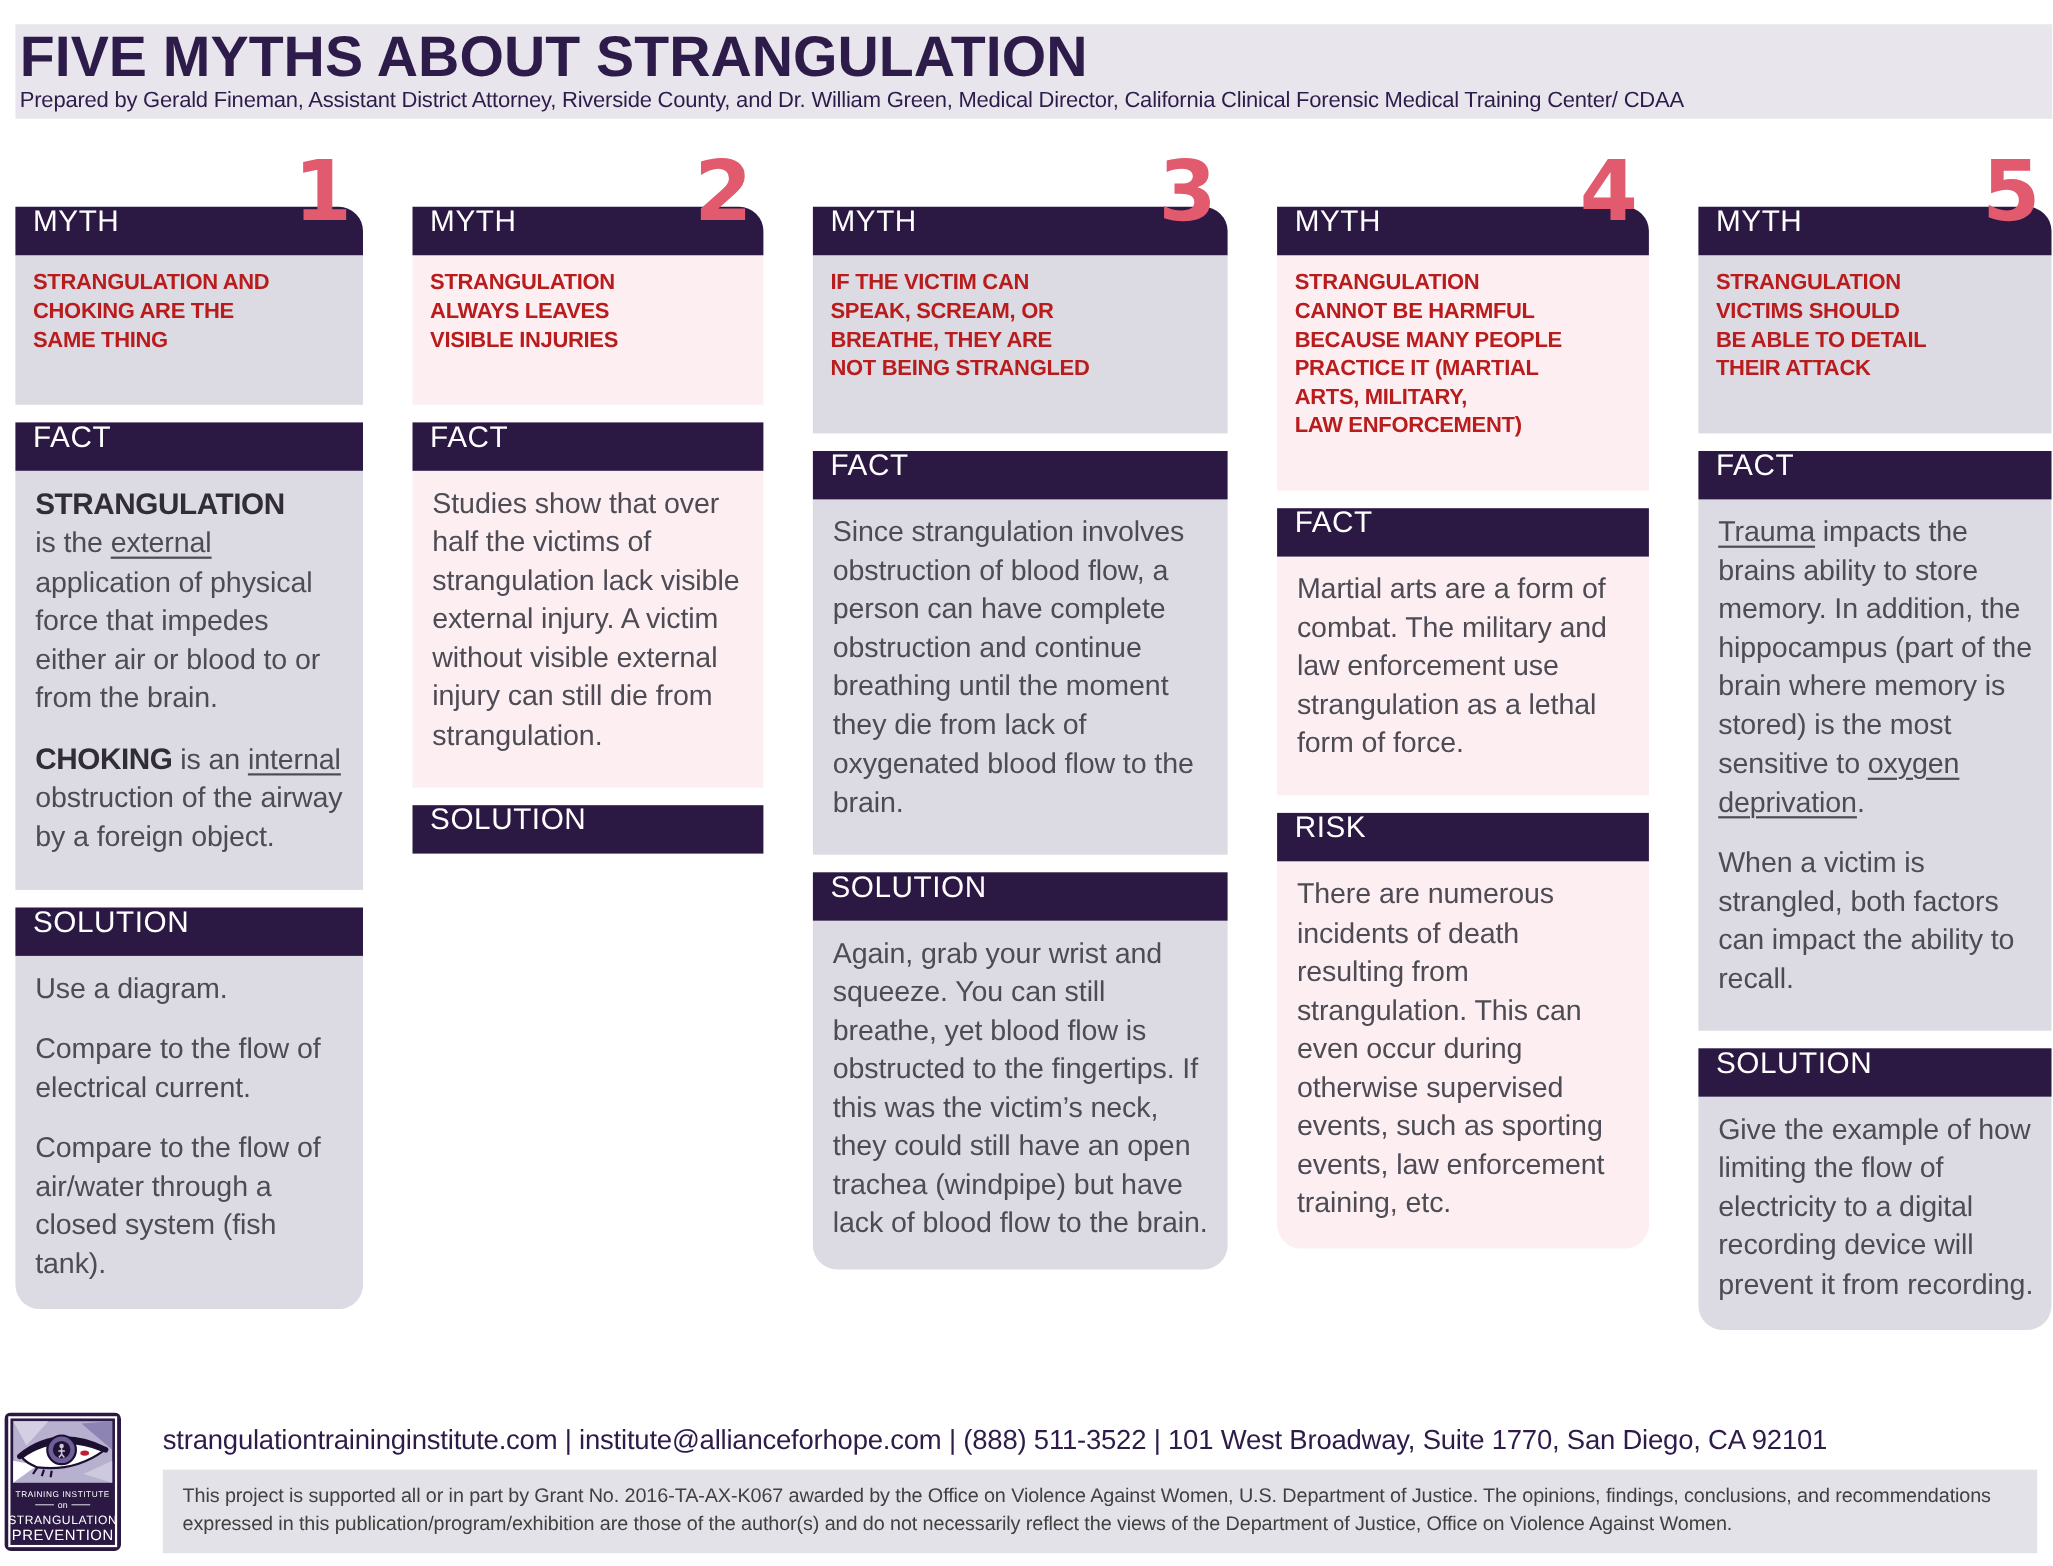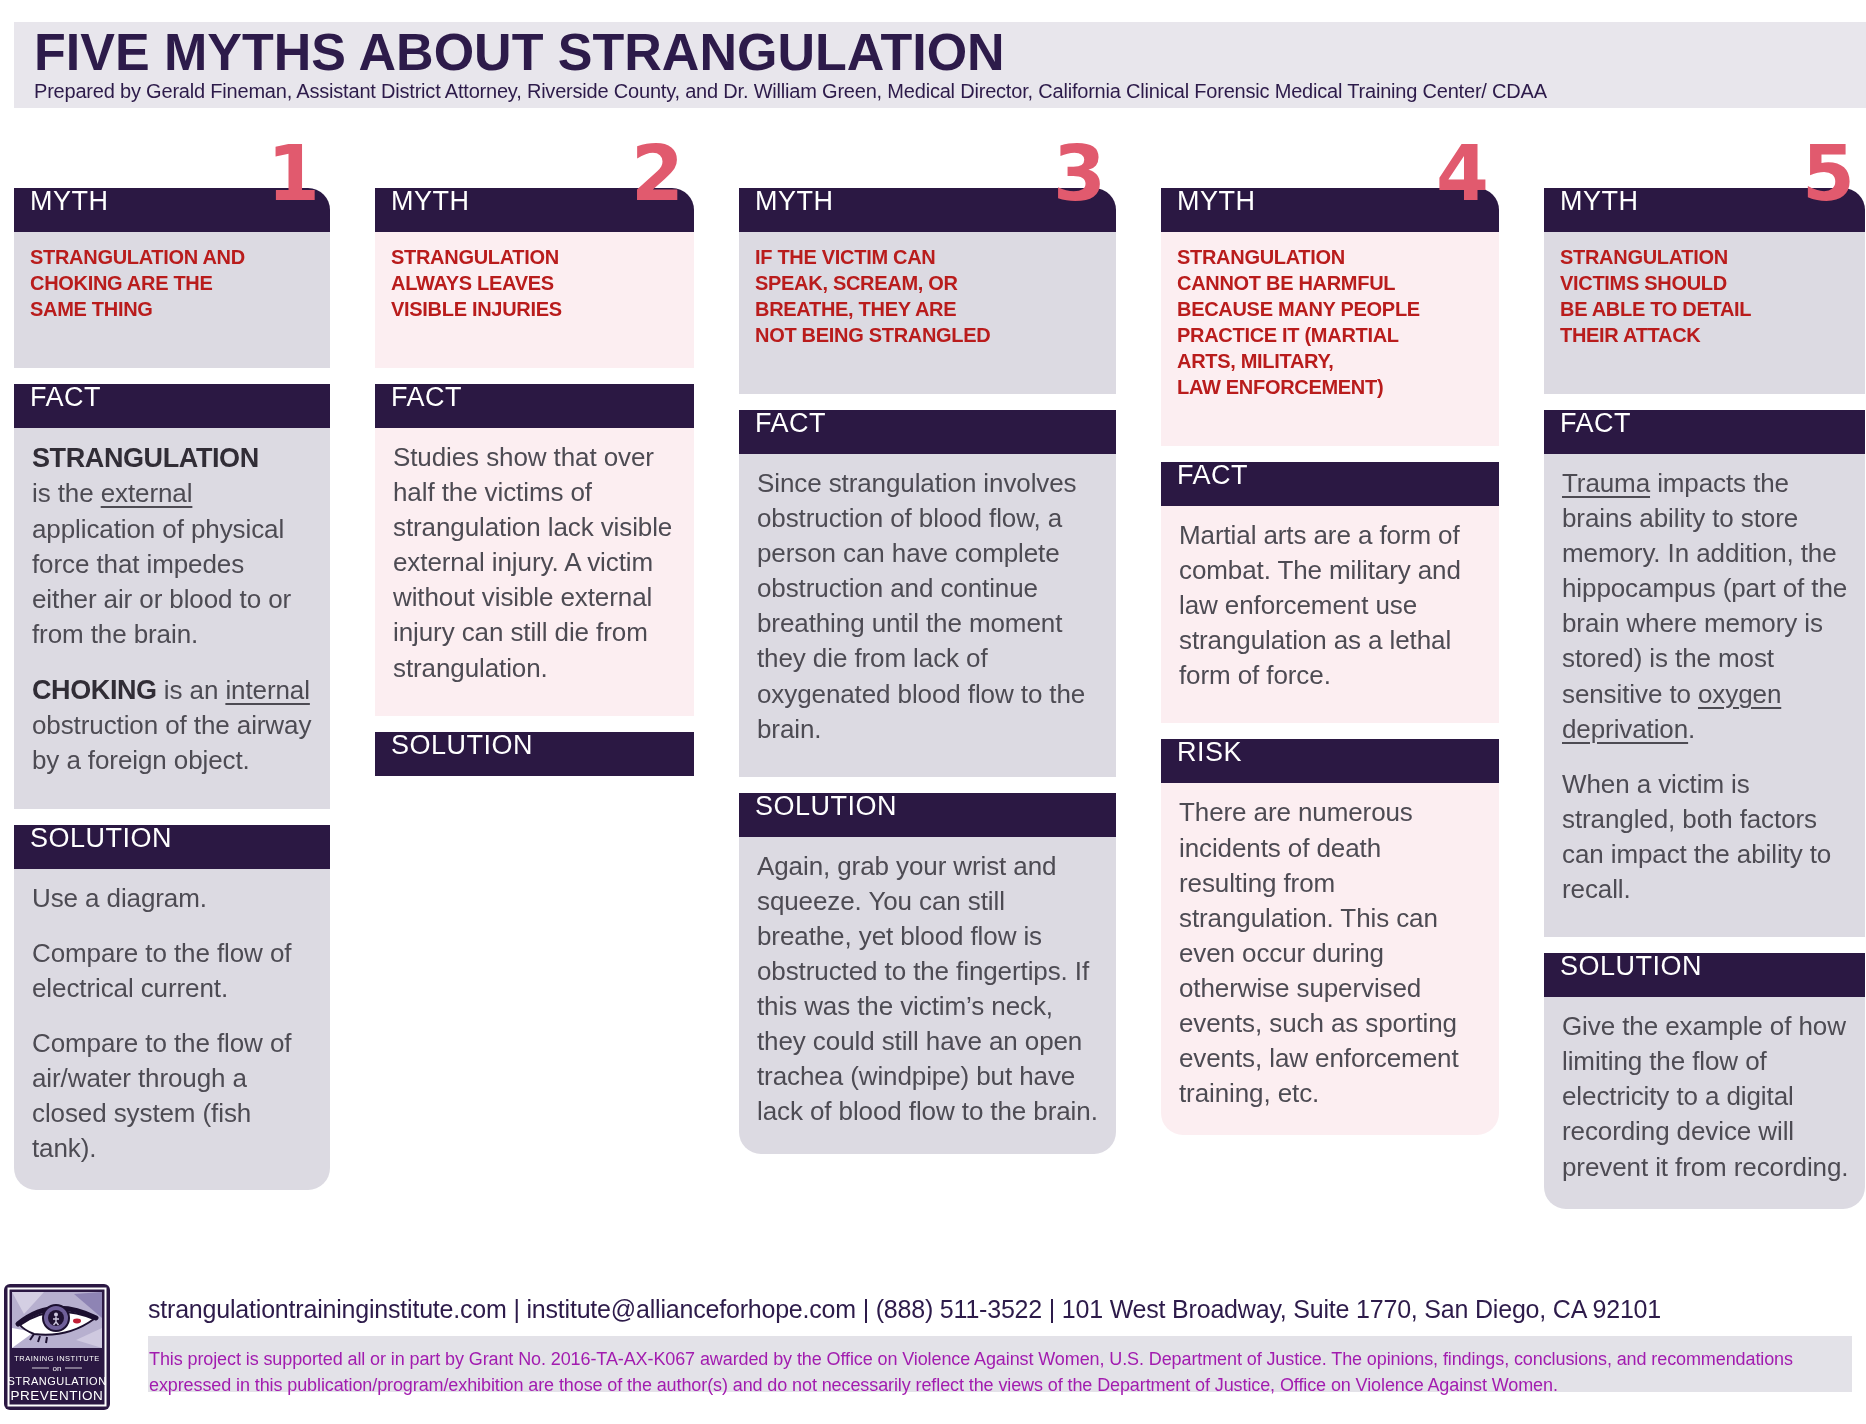--- a/index.html
+++ b/index.html
@@ -3,21 +3,21 @@
 <meta charset="utf-8">
 <style>
   html,body{margin:0;padding:0;background:#ffffff;}
   .page{
     position:relative;width:1866px;height:1424px;background:#ffffff;overflow:hidden;
     font-family:"Liberation Sans",sans-serif;
   }
   
   .header-band{
     position:absolute;left:14px;right:0;top:22px;height:86px;
-    background:#e8e6ec;padding:4px 0 0 20px;box-sizing:border-box;
+    background:#e8e6ec;padding:4px 0 0 4px;box-sizing:border-box;
   }
   .page-title{
     margin:0;font-size:52px;line-height:1.02;font-weight:700;color:#2d1b4a;letter-spacing:0px;
   }
   .page-subtitle{
     margin:1px 0 0 0;font-size:20px;line-height:1.1;font-weight:400;color:#2d1b4a;letter-spacing:-0.2px;
   }
   
   .columns{
     position:absolute;left:14px;top:188px;
@@ -52,23 +52,23 @@
   .para + .para{margin-top:20px;}
   .seg-strong{font-weight:700;color:#312d36;font-size:27px;letter-spacing:-0.4px;}
   .seg-u{text-decoration:underline;text-decoration-thickness:2px;text-underline-offset:4px;}
   
   .logo{position:absolute;left:4px;top:1284px;}
   .contact-line{
     position:absolute;left:148px;right:14px;top:1295px;
     font-size:25px;font-weight:400;color:#2d1b4a;letter-spacing:-0.2px;
   }
   .disclaimer{
-    position:absolute;left:148px;right:14px;top:1336px;height:56px;
-    background:#e3e2e8;box-sizing:border-box;padding:10px 1px;
-    font-size:18px;line-height:1.45;color:#a21caf;letter-spacing:-0.1px;
+    position:absolute;left:148px;right:14px;top:1336px;height:76px;
+    background:#e3e2e8;box-sizing:border-box;padding:10px 18px;
+    font-size:18px;line-height:1.45;color:#404040;letter-spacing:-0.1px;
   }
 </style>
 </head>
 <body>
 
 <div class="page">
 
   <header class="header-band">
     <h1 class="page-title">FIVE MYTHS ABOUT STRANGULATION</h1>
     <p class="page-subtitle">Prepared by Gerald Fineman, Assistant District Attorney, Riverside County, and Dr. William Green, Medical Director, California Clinical Forensic Medical Training Center/ CDAA</p>

